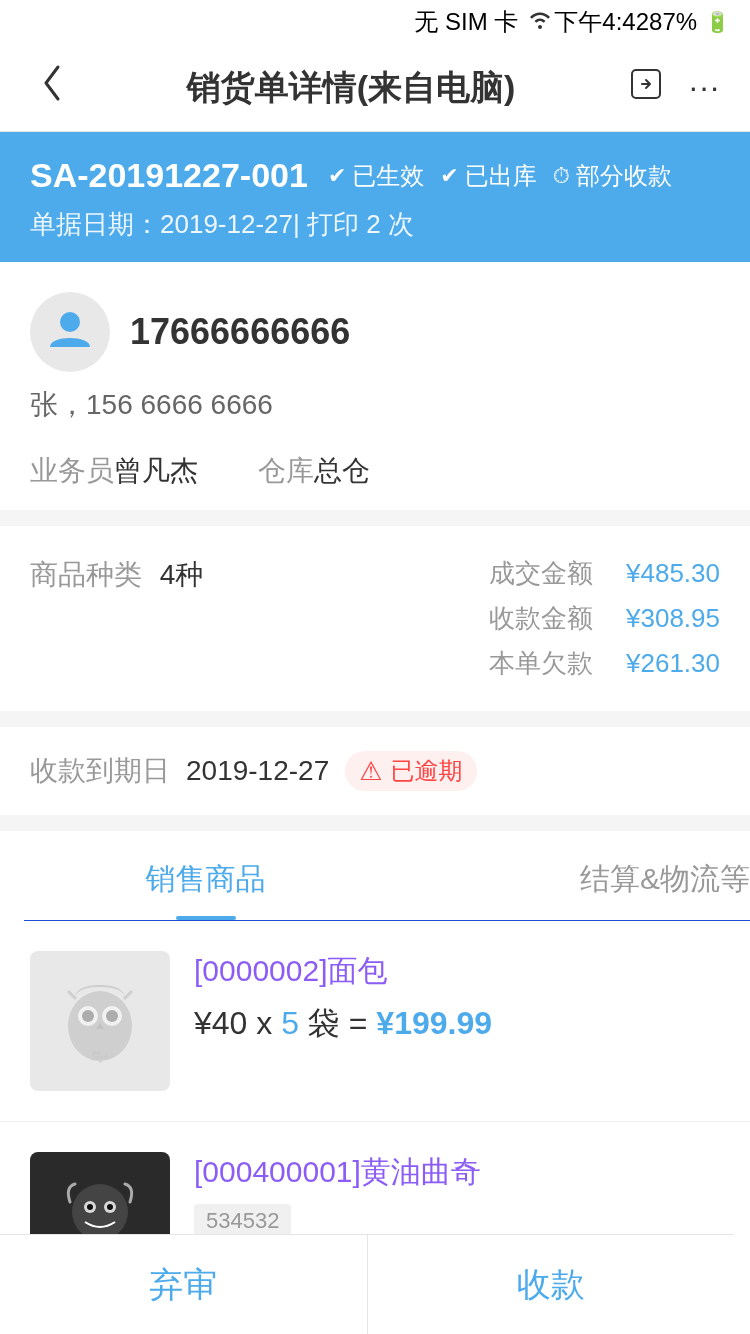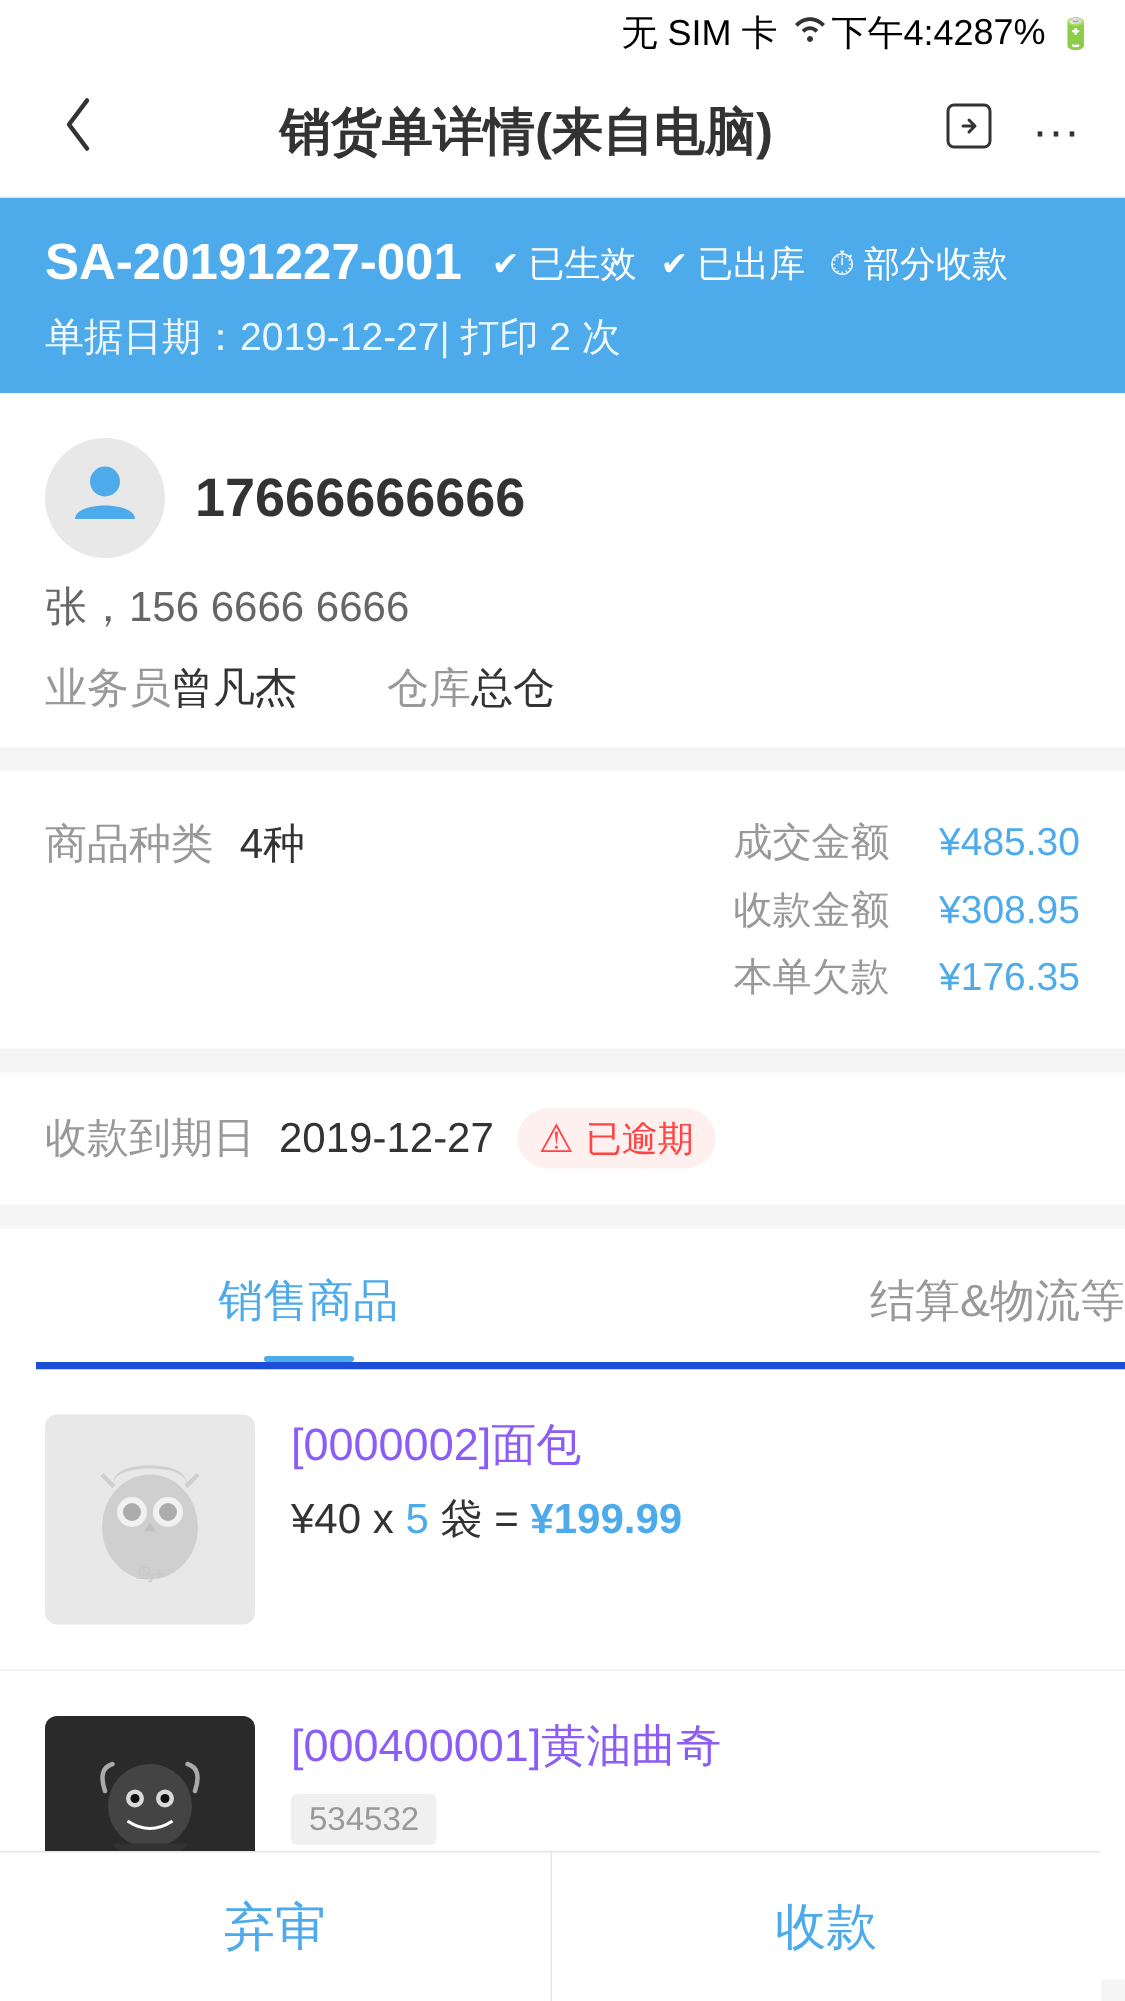--- a/index.html
+++ b/index.html
@@ -118,21 +118,21 @@
       color: #4DAAEB;
     }
     .customer-name {
       font-size: 36px;
       font-weight: 600;
       color: #333;
     }
     .customer-info {
       font-size: 28px;
       color: #666;
-      margin-bottom: 16px;
+      margin-bottom: 28px;
       padding-left: 0;
     }
     .customer-meta {
       display: flex;
       font-size: 28px;
       color: #666;
       gap: 60px;
     }
     .meta-item { display: flex; gap: 0; }
     .meta-label { color: #999; }
@@ -188,21 +188,21 @@
     .overdue-icon { color: #ff4444; font-size: 26px; }
     .overdue-text { color: #ff4444; font-size: 24px; }
 
     
     .tabs-section {
       background: #fff;
       margin-top: 16px;
     }
     .tabs-row {
       display: flex;
-      border-bottom: 5px solid #1d4ed8;
+      border-bottom: 1px solid #1d4ed8;
       margin-left: 24px;
     }
     .tab-item {
       flex: 1;
       text-align: center;
       padding: 28px 0 20px;
       font-size: 30px;
       position: relative;
       cursor: pointer;
     }
@@ -269,21 +269,21 @@
     .product-sku {
       display: inline-block;
       background: #f0f0f0;
       color: #999;
       font-size: 22px;
       padding: 4px 12px;
       border-radius: 4px;
       margin-bottom: 12px;
     }
     .product-price-row {
-      font-size: 28px;
+      font-size: 32px;
       color: #333;
       margin-top: 10px;
     }
     .price-highlight { color: #4DAAEB; }
     .price-total { color: #4DAAEB; font-weight: 600; }
 
     
     .bottom-actions {
       position: fixed;
       bottom: 0;
@@ -402,21 +402,21 @@
     <div class="amount-row">
       <span class="amount-label">成交金额</span>
       <span class="amount-value">¥485.30</span>
     </div>
     <div class="amount-row">
       <span class="amount-label">收款金额</span>
       <span class="amount-value">¥308.95</span>
     </div>
     <div class="amount-row">
       <span class="amount-label">本单欠款</span>
-      <span class="amount-value">¥176.35</span>
+      <span class="amount-value">¥261.30</span>
     </div>
   </div>
 </div>
 
 <div class="due-date-section">
   <span class="due-label">收款到期日</span>
   <span class="due-value">2019-12-27</span>
   <div class="overdue-badge">
     <span class="overdue-icon">⚠</span>
     <span class="overdue-text">已逾期</span>

